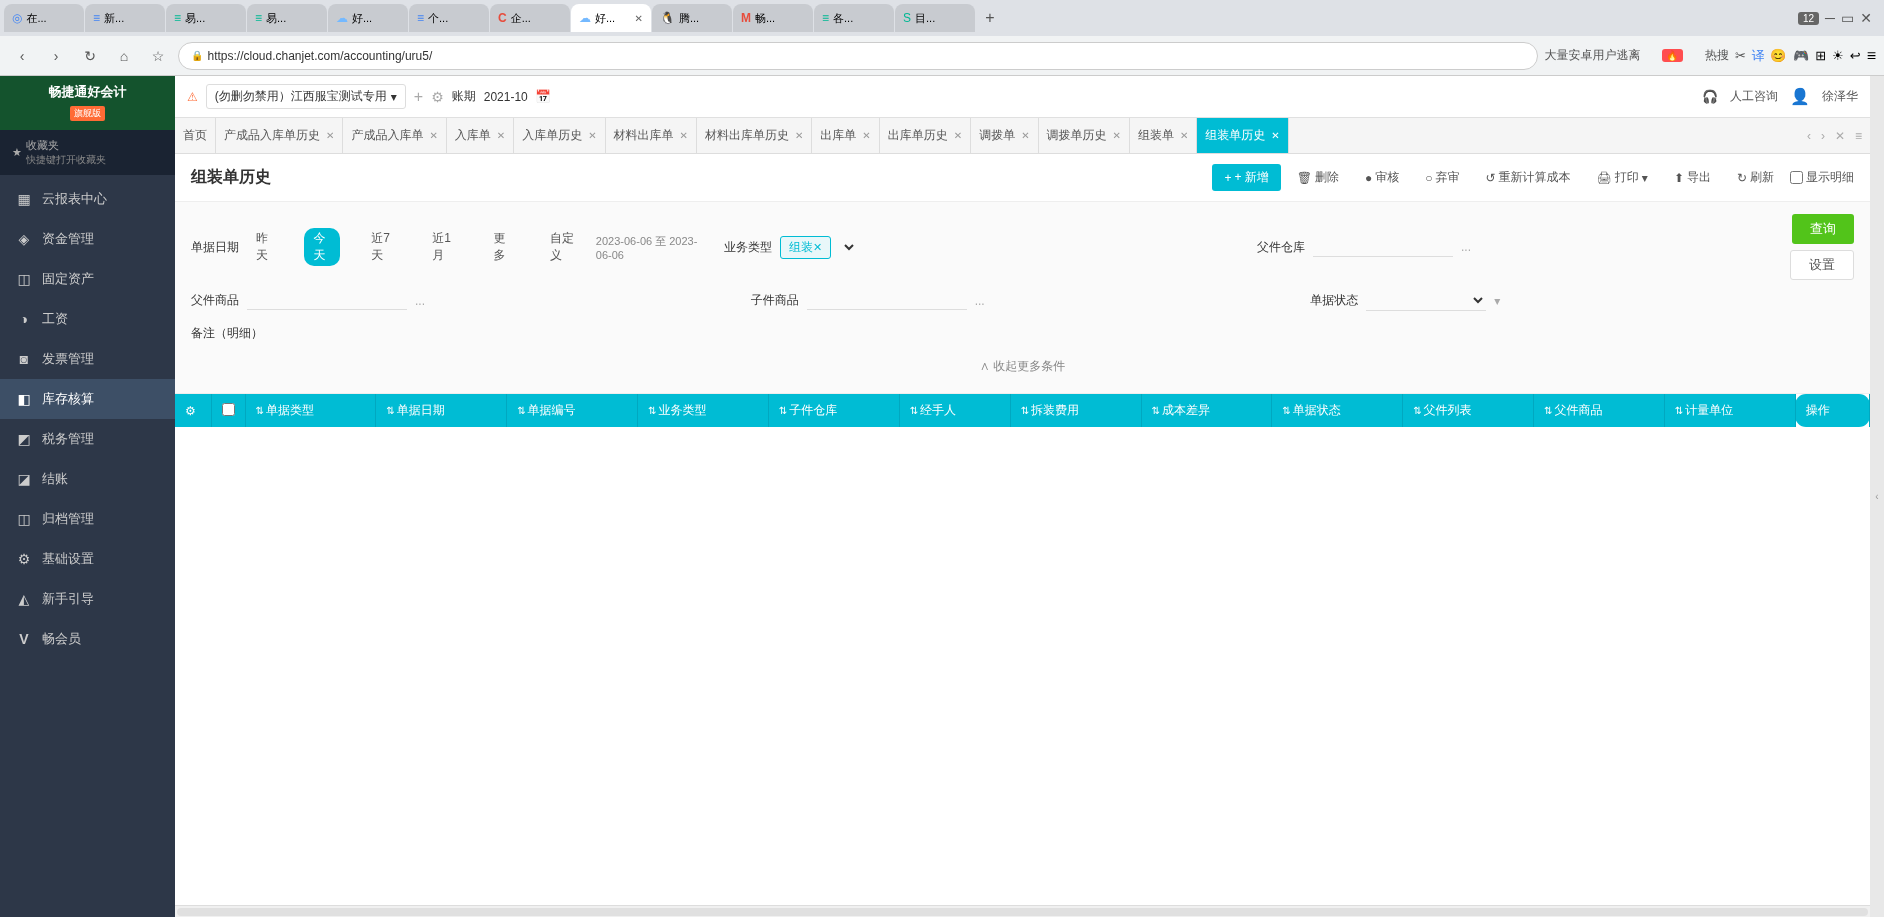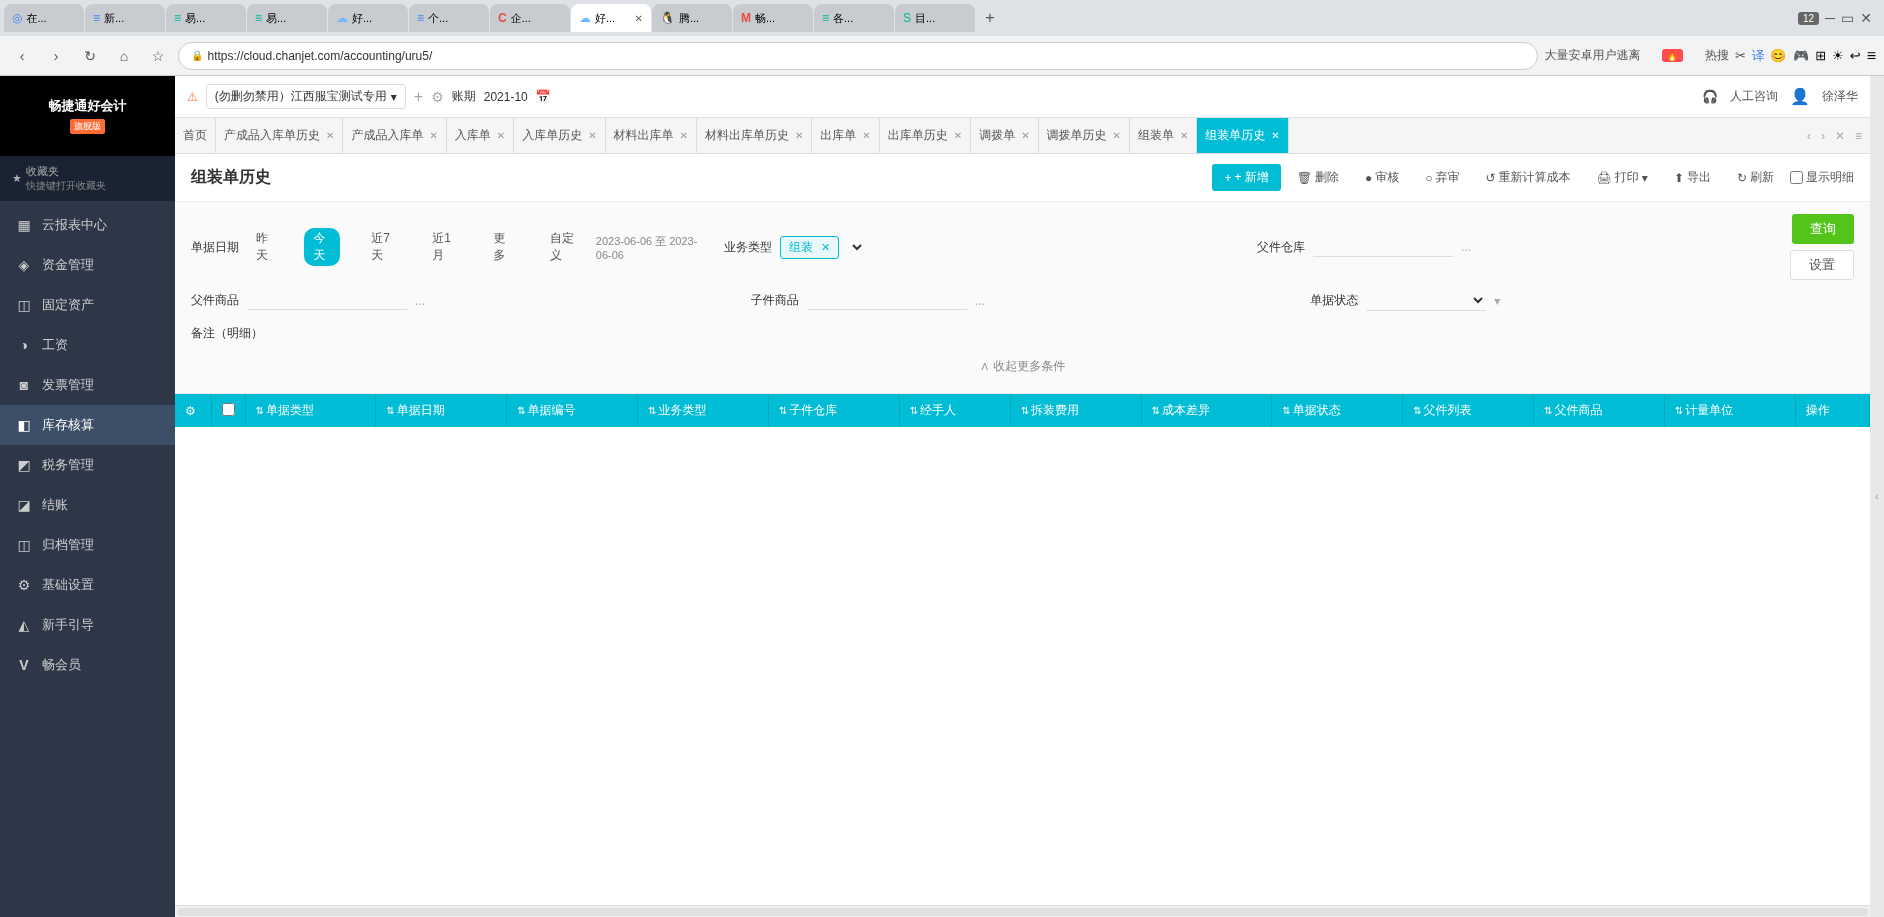--- a/index.html
+++ b/index.html
@@ -20,21 +20,21 @@
     .lock-icon { color: #4caf50; font-size: 10px; }
     .address-text { color: #333; font-size: 12px; }
     .search-area { display: flex; align-items: center; gap: 22px; color: #555; font-size: 12px; }
     .hot-tag { background: #ff4d4f; color: #fff; font-size: 10px; padding: 1px 4px; border-radius: 3px; }
 
     
     .app-layout { display: flex; height: calc(917px - 76px); }
 
     
     .sidebar { width: 175px; background: #2d3748; display: flex; flex-direction: column; flex-shrink: 0; }
-    .sidebar-logo { height: 80px; background: #000000; display: flex; align-items: center; justify-content: center; padding: 8px; }
+    .sidebar-logo { height: 54px; background: #14532d; display: flex; align-items: flex-start; justify-content: center; padding: 8px; }
     .logo-text { color: #fff; font-size: 13px; font-weight: bold; text-align: center; line-height: 1.3; }
     .logo-badge { background: #ff6b35; color: #fff; font-size: 9px; padding: 1px 4px; border-radius: 2px; margin-top: 2px; }
     .sidebar-fav { background: #1a2332; padding: 8px 12px; color: #aaa; font-size: 11px; display: flex; align-items: center; gap: 4px; cursor: pointer; }
     .sidebar-nav { flex: 1; overflow-y: auto; padding: 4px 0; }
     .nav-item { display: flex; align-items: center; height: 40px; padding: 0 16px; color: #ccc; font-size: 13px; gap: 10px; cursor: pointer; }
     .nav-item.active { background: #3d4f66; color: #fff; }
     .nav-icon { width: 16px; height: 16px; flex-shrink: 0; display: flex; align-items: center; justify-content: center; font-size: 14px; }
 
     
     .main-content { flex: 1; display: flex; flex-direction: column; background: #fff; overflow: hidden; }
@@ -64,38 +64,38 @@
 
     
     .filter-area { padding: 12px 16px; background: #fafafa; border-bottom: 1px solid #eee; }
     .filter-row { display: flex; align-items: center; gap: 16px; margin-bottom: 10px; }
     .filter-label { font-size: 12px; color: #333; white-space: nowrap; flex-shrink: 0; }
     .date-shortcuts { display: flex; align-items: center; gap: 22px; }
     .date-btn { padding: 2px 8px; font-size: 12px; color: #555; cursor: pointer; border: 1px solid transparent; border-radius: 2px; }
     .date-btn.active { background: #00bcd4; color: #fff; border-radius: 10px; padding: 2px 10px; border: none; }
     .date-range { font-size: 11px; color: #888; margin-left: 4px; }
     .filter-tag-area { display: flex; align-items: center; gap: 6px; flex: 1; }
-    .filter-tag { display: flex; align-items: center; background: #e8f7f9; border: 1px solid #00bcd4; color: #00bcd4; font-size: 12px; padding: 2px 8px; border-radius: 3px; gap: 8px; }
+    .filter-tag { display: flex; align-items: center; background: #e8f7f9; border: 1px solid #00bcd4; color: #00bcd4; font-size: 12px; padding: 2px 8px; border-radius: 3px; gap: 0; }
     .filter-tag-close { cursor: pointer; font-size: 11px; }
     .filter-dropdown { border: none; background: none; font-size: 12px; color: #333; cursor: pointer; }
     .filter-input { border: none; border-bottom: 1px solid #ddd; background: none; font-size: 12px; color: #333; padding: 2px 4px; width: 160px; }
     .filter-more-btn { color: #aaa; font-size: 12px; cursor: pointer; }
     .filter-select { border: none; border-bottom: 1px solid #ddd; background: none; font-size: 12px; color: #333; padding: 2px 4px; }
 
     .collapse-bar { text-align: center; padding: 6px; color: #888; font-size: 12px; cursor: pointer; }
 
     
     .table-wrapper { overflow-x: auto; }
     .data-table { width: 100%; border-collapse: collapse; }
     .data-table th { background: #00bcd4; color: #fff; font-size: 12px; font-weight: normal; padding: 8px 10px; text-align: left; white-space: nowrap; border-right: 1px solid #00a8c0; }
     .data-table th:first-child { width: 36px; }
     .data-table th .sort-icon { font-size: 10px; margin-right: 2px; }
     .table-settings-th { width: 36px; background: #00bcd4; }
     .table-cb-th { width: 30px; }
-    .table-actions-th { text-align: center; }
+    .table-actions-th { text-align: center; border-radius: 11px; }
 
     
     .query-btn { background: #52c41a; color: #fff; border: none; padding: 6px 18px; font-size: 13px; border-radius: 3px; cursor: pointer; }
     .set-btn { background: #fff; color: #555; border: 1px solid #ddd; padding: 5px 18px; font-size: 13px; border-radius: 3px; cursor: pointer; }
 
     .query-btn-area { display: flex; flex-direction: column; gap: 6px; align-items: flex-end; justify-content: center; }
 
     
     .bottom-scroll { height: 12px; background: #f0f0f0; border-top: 1px solid #ddd; display: flex; align-items: center; padding: 0 2px; }
     .scroll-track { flex: 1; height: 8px; background: #e0e0e0; border-radius: 4px; }

